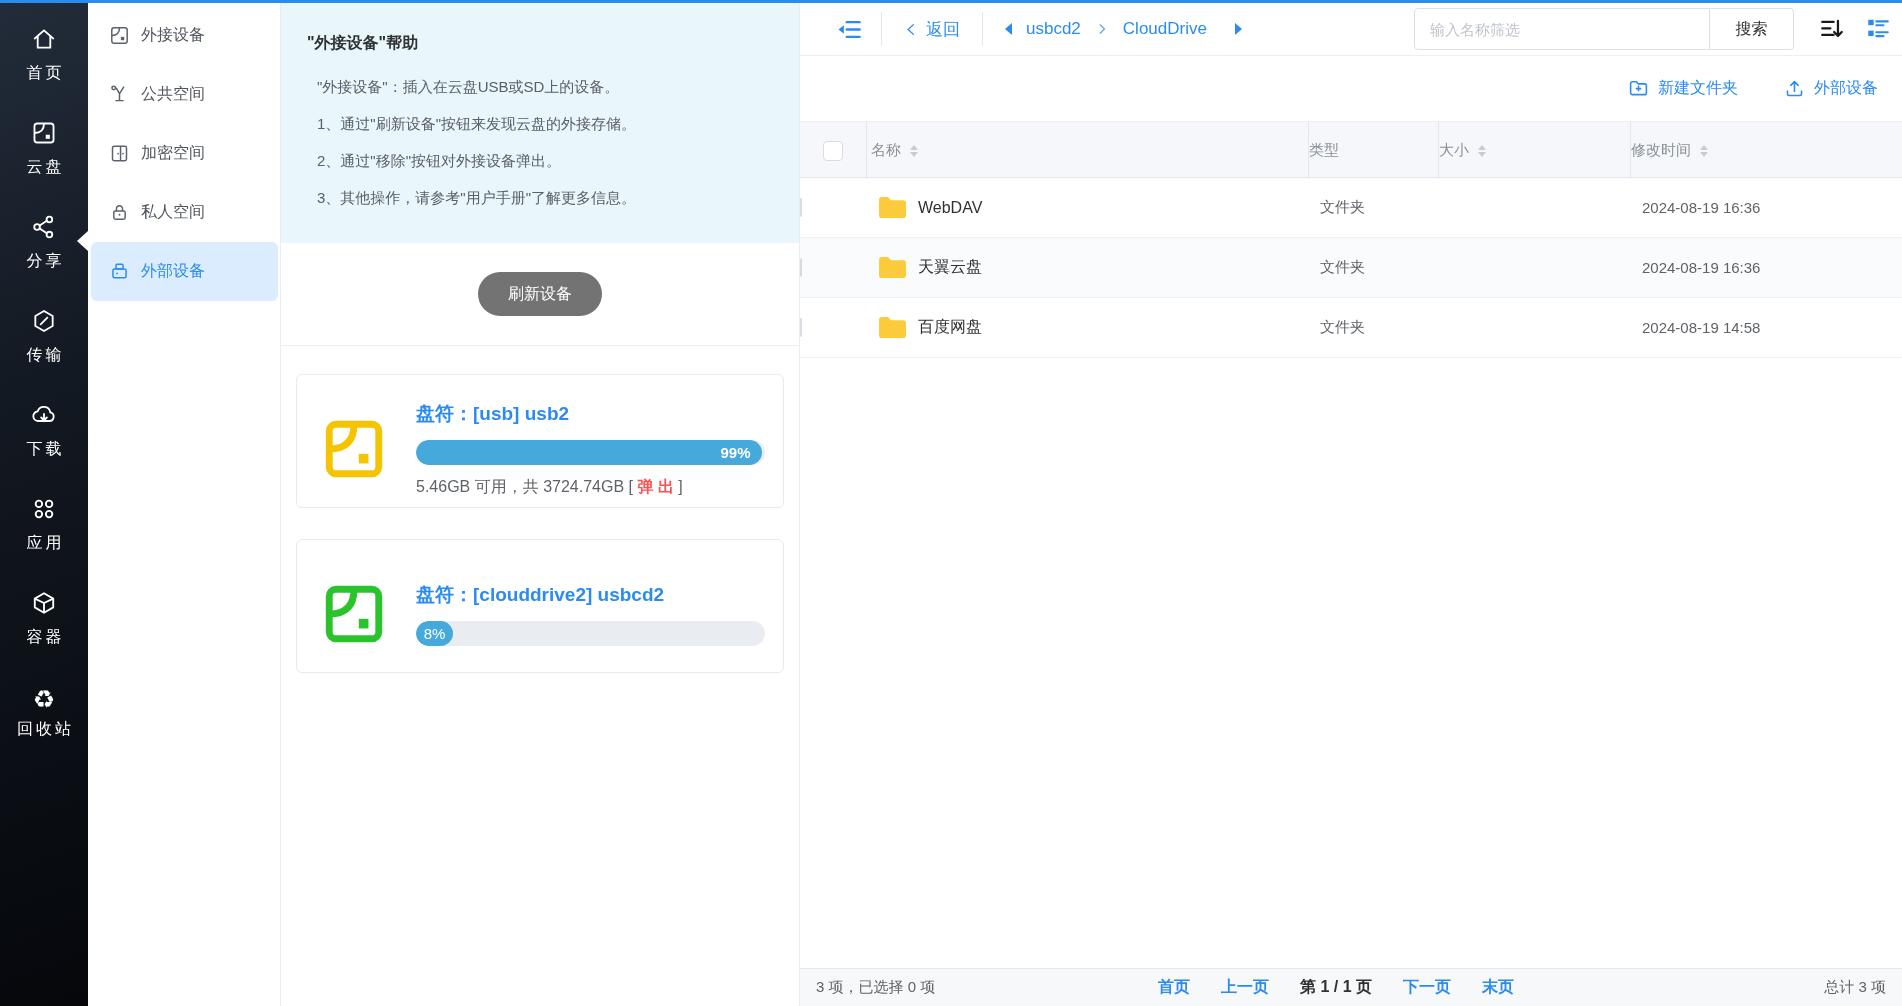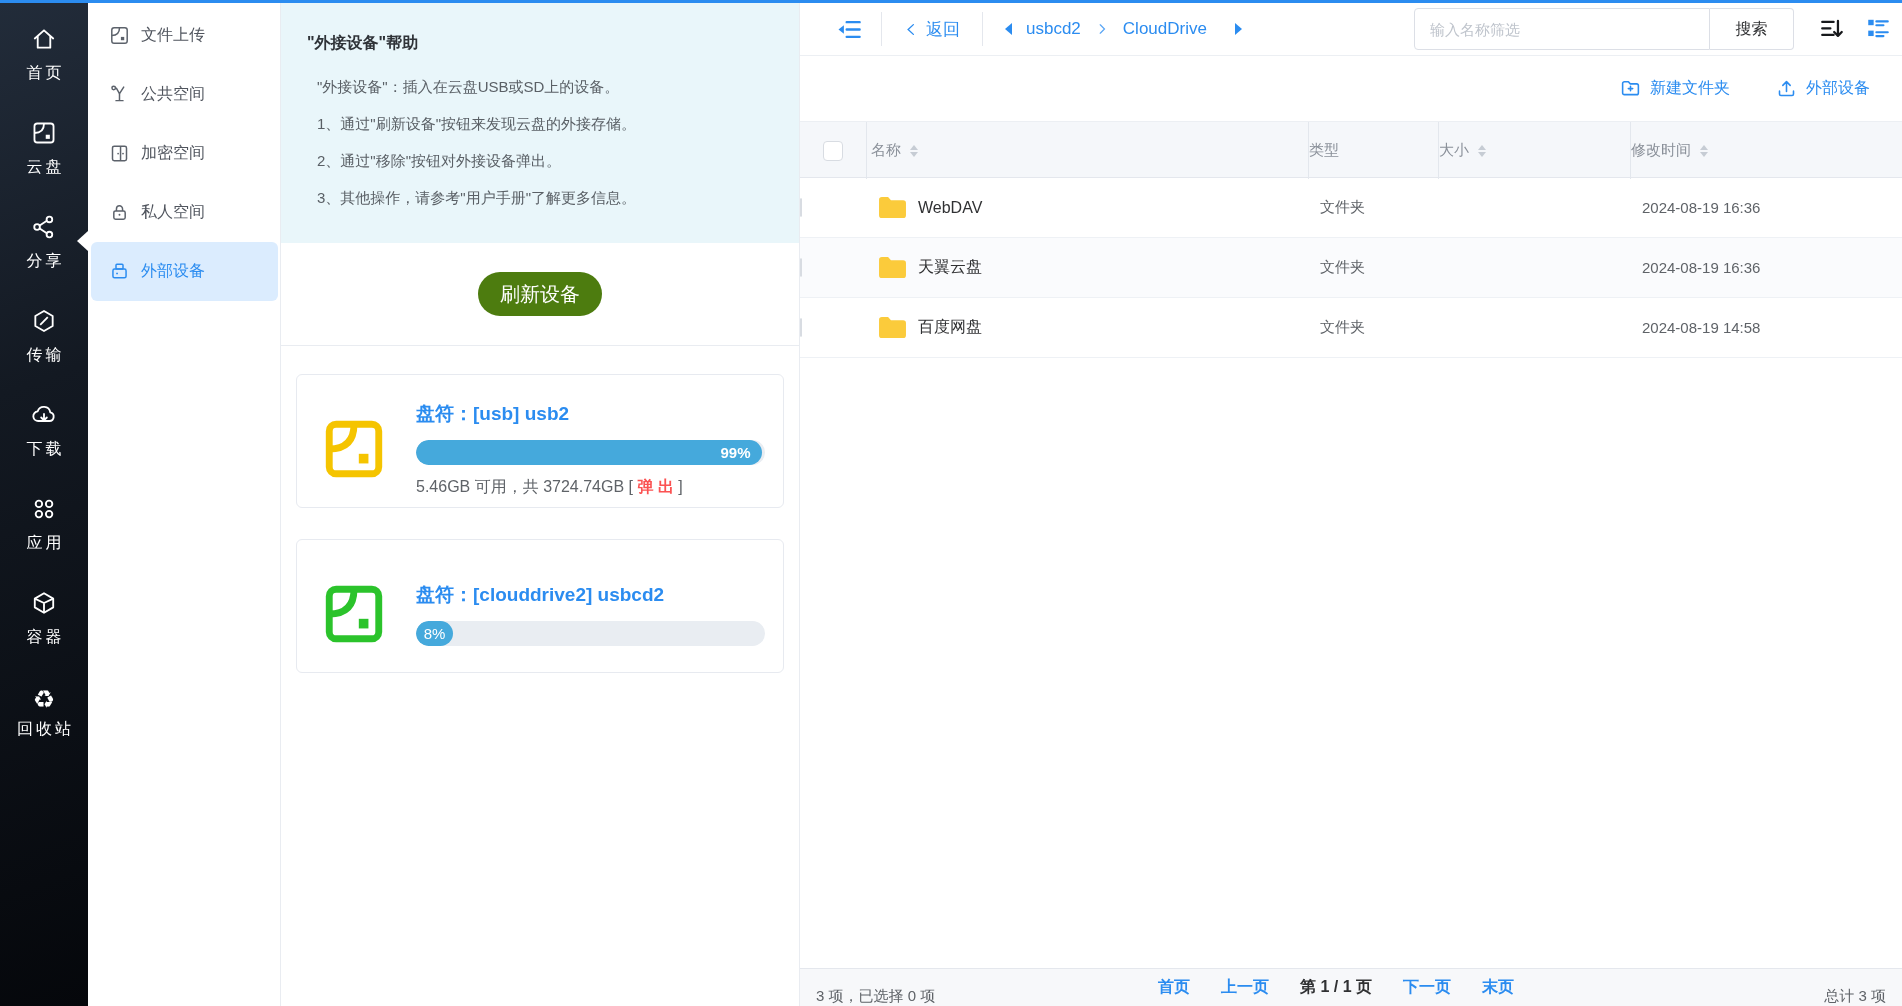--- a/index.html
+++ b/index.html
@@ -27,22 +27,22 @@
   .sp-item.active { background:#dbecfe; color:#2b8cf0; }
   .sp-item.active svg { color:#2b8cf0; }
 
   
   .middle { position:absolute; top:3px; bottom:0; left:280px; width:520px; background:#fff;
     border-left:1px solid #e9ecf1; border-right:1px solid #e9ecf1; }
   .help { background:#e9f6fa; padding:30px 26px 0 26px; height:240px; }
   .help-title { font-size:16px; font-weight:bold; color:#2f3338; margin-bottom:21px; }
   .help-line { font-size:15px; color:#5a6066; line-height:23px; margin:0 0 14px 10px; }
   .refresh-row { height:103px; display:flex; align-items:center; justify-content:center; border-bottom:1px solid #e9ecf1; }
-  .refresh-btn { width:124px; height:44px; border:none; border-radius:22px; background:#4d7c0f; color:#fff;
-    font-size:20px; font-family:inherit; cursor:pointer; }
+  .refresh-btn { width:124px; height:44px; border:none; border-radius:22px; background:#737373; color:#fff;
+    font-size:16px; font-family:inherit; cursor:pointer; }
   .cards { padding:28px 15px 0 15px; }
   .card { height:134px; background:#fff; border:1px solid #e7eaf0; border-radius:6px; display:flex;
     align-items:center; padding:16px 18px 0 24px; margin-bottom:31px; }
   .dicon { width:66px; height:66px; flex:0 0 auto; }
   .dicon.yellow { color:#f5c400; }
   .dicon.green  { color:#2bc32b; }
   .card-body { flex:1; margin-left:29px; min-width:0; }
   .card-title { font-size:19px; font-weight:bold; color:#2b8cf0; white-space:nowrap; }
   .bar { margin-top:13px; height:25px; border-radius:13px; background:#e9edf2; overflow:hidden; }
   .bar-fill { height:25px; background:#45a9dc; border-radius:13px; color:#fff; font-size:15px; font-weight:bold;
@@ -67,21 +67,21 @@
   .tri-right { border-top:6px solid transparent; border-bottom:6px solid transparent; border-left:7px solid #2b8cf0; }
   .tb-right { margin-left:auto; display:flex; align-items:center; padding-right:9px; }
   .search-input { width:296px; height:42px; border:1px solid #dcdfe6; border-radius:4px 0 0 4px;
     padding:0 15px; font-size:15px; font-family:inherit; color:#303133; outline:none; }
   .search-input::placeholder { color:#bfc4cc; }
   .search-btn { width:84px; height:42px; border:1px solid #dcdfe6; border-left:none; border-radius:0 4px 4px 0;
     background:#fff; font-size:16px; color:#303133; font-family:inherit; cursor:pointer; }
   .sort-btn { margin-left:23px; color:#17191c; }
   .view-btn { margin-left:16px; color:#2b8cf0; }
 
-  .actions { height:65px; display:flex; align-items:center; justify-content:flex-end; gap:46px; padding-right:32px; }
+  .actions { height:65px; display:flex; align-items:center; justify-content:flex-end; gap:46px; padding-right:24px; }
   .action-link { display:flex; align-items:center; gap:9px; color:#2b8cf0; font-size:16px; cursor:pointer; }
   .action-link svg { width:21px; height:21px; }
 
   .grid-cols { display:grid; grid-template-columns:66px 442px 130px 192px 1fr; align-items:center; }
   .thead { height:57px; background:#f5f7fa; border-top:1px solid #eceff3; border-bottom:1px solid #e4e7ed;
     color:#8a9099; font-size:15px; }
   .th { display:flex; align-items:center; gap:9px; height:57px; cursor:default; }
   .th.first { justify-content:center; padding-left:0; }
   .th.bordered { border-left:1px solid #e3e7ed; }
   .th.name-h { padding-left:4px; }
@@ -91,21 +91,21 @@
   .caret .down { border-top:5px solid #c6ccd4; }
 
   .trow { height:60px; border-bottom:1px solid #eef1f5; font-size:15px; color:#5f6368; cursor:pointer; }
   .trow:nth-child(even) { background:#fafbfd; }
   .cb { width:20px; height:20px; border:1px solid #d8dce2; border-radius:4px; background:#fff; margin:0 auto; cursor:pointer; }
   .name-cell { display:flex; align-items:center; gap:10px; padding-left:11px; color:#303133; font-size:16px; }
   .folder-ic { width:31px; height:25px; flex:0 0 auto; }
   .cell { padding-left:12px; }
 
   .tfooter { position:absolute; left:0; right:0; bottom:0; height:38px; background:#f7f8fa;
-    border-top:1px solid #e4e7ed; display:flex; align-items:flex-end; padding:0 16px; font-size:15px; color:#5f6368;margin-top:44px; }
+    border-top:1px solid #e4e7ed; display:flex; align-items:center; padding:0 16px; font-size:15px; color:#5f6368;margin-top:44px; }
   .pager { position:absolute; left:358px; top:0; bottom:0; display:flex; align-items:center; gap:31px;
     font-size:16px; font-weight:bold; }
   .pg-link { color:#2b8cf0; cursor:pointer; }
   .pg-page { color:#303133; }
   .total { margin-left:auto; }
 </style>
 </head>
 <body>
 
 <div class="stage">
@@ -173,21 +173,21 @@
     </div>
   </div>
 
   <div class="space-nav">
     <div class="sp-item">
       <svg viewBox="0 0 24 24" fill="none" stroke="currentColor" stroke-width="1.7" stroke-linejoin="round">
           <rect x="3.2" y="3.2" width="17.6" height="17.6" rx="2.6"></rect>
           <path d="M12 3.2 C12 9.2 9.2 12 3.2 12"></path>
           <rect x="13.6" y="13.6" width="3.8" height="3.8" fill="currentColor" stroke="none"></rect>
         </svg>
-      <span>文件上传</span>
+      <span>外接设备</span>
     </div>
     <div class="sp-item">
       <svg viewBox="0 0 24 24" fill="none" stroke="currentColor" stroke-width="1.7" stroke-linecap="round" stroke-linejoin="round">
           <circle cx="5.4" cy="4.6" r="2"></circle>
           <path d="M8.4 4.8 L12 11 L16.8 3.6"></path>
           <path d="M12 11 V19 M8 19 H16"></path>
         </svg>
       <span>公共空间</span>
     </div>
     <div class="sp-item">

